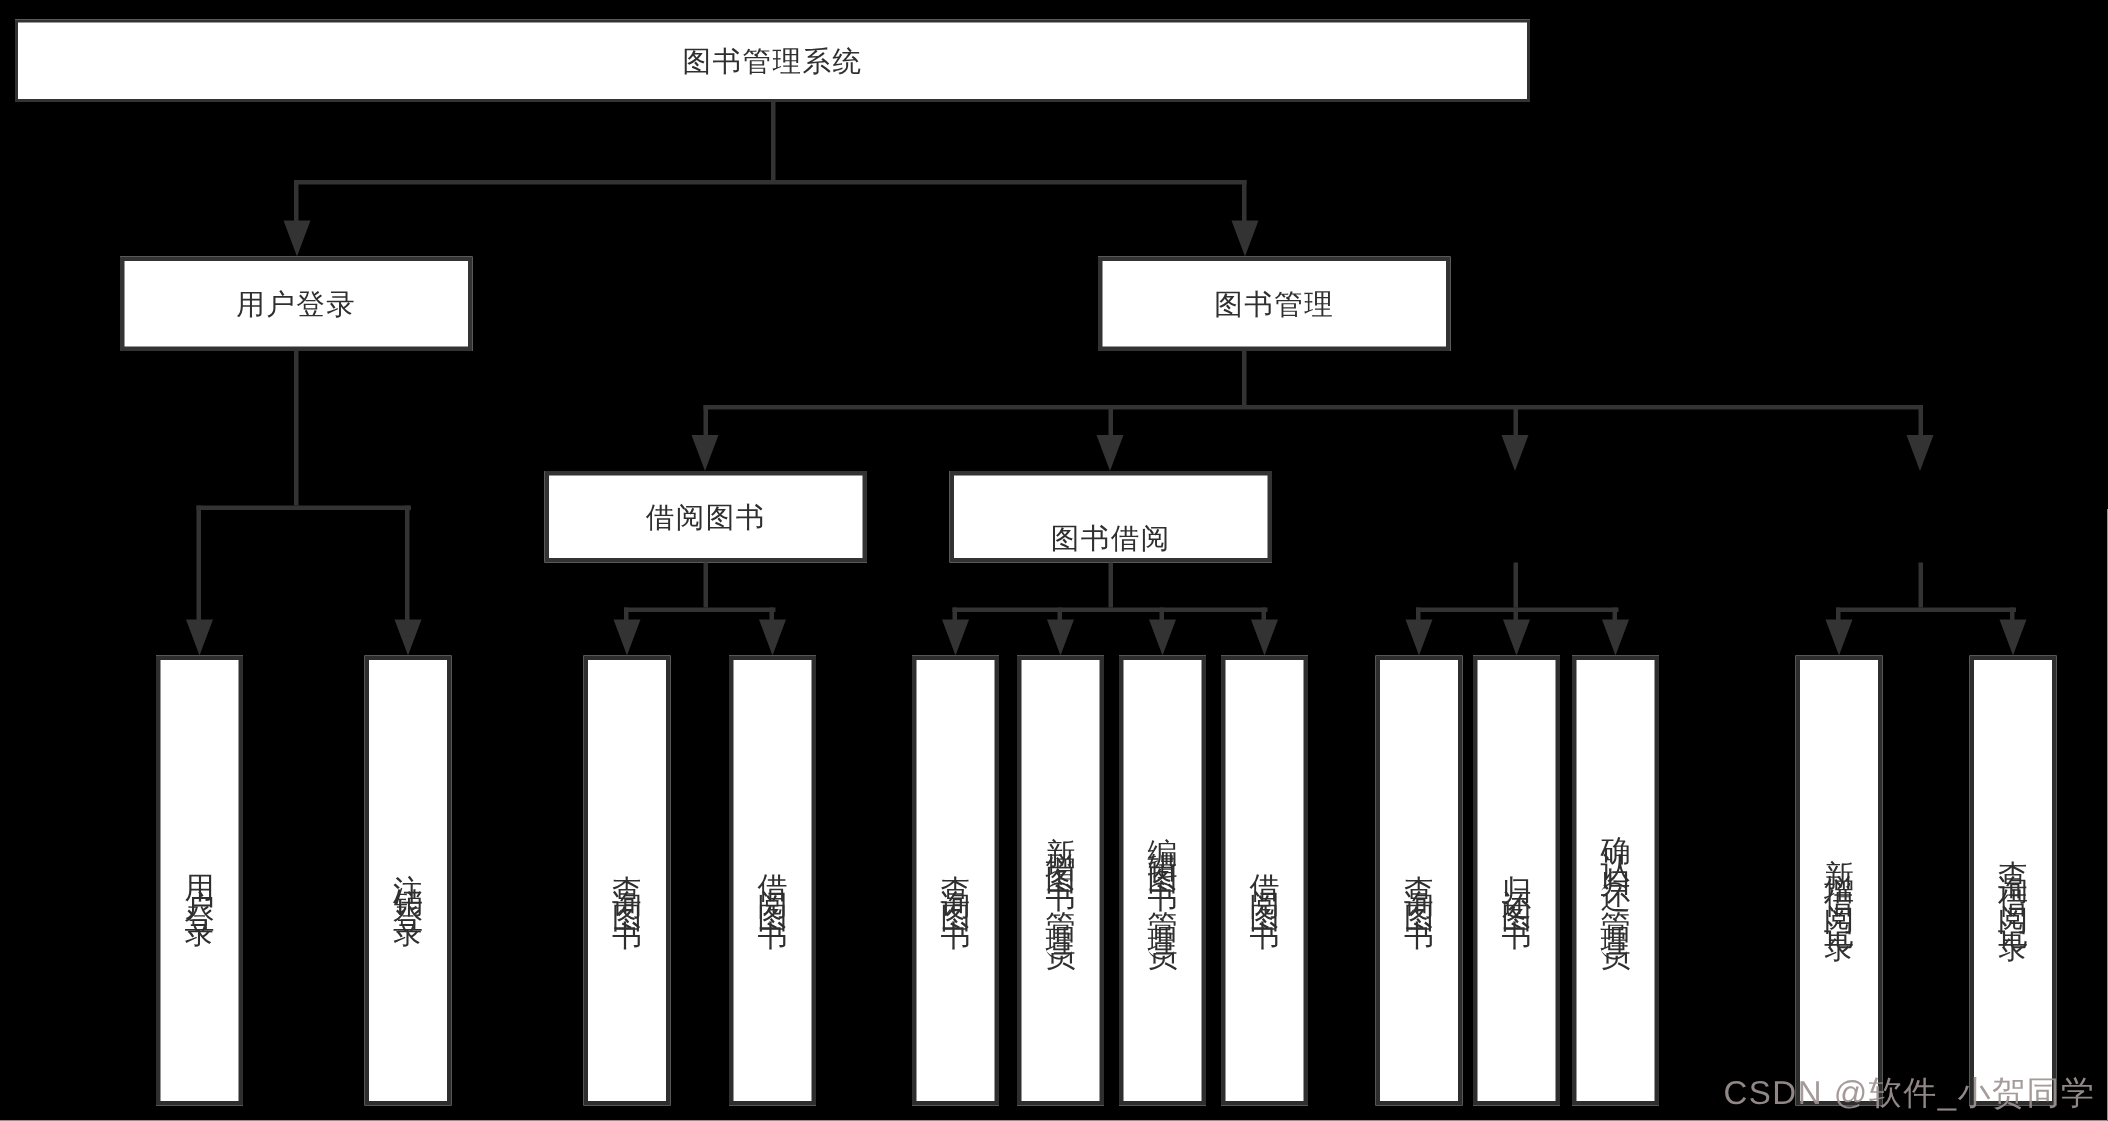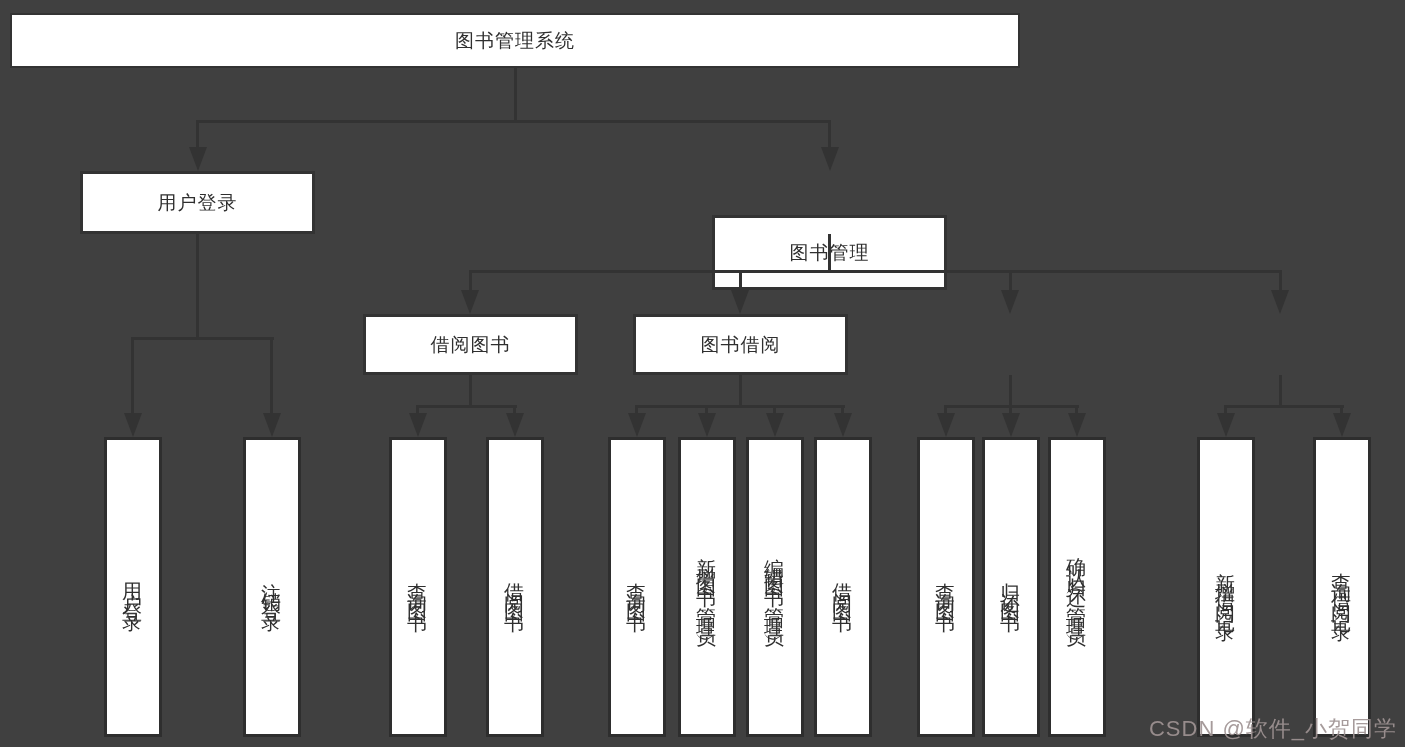--- a/index.html
+++ b/index.html
@@ -1,17 +1,17 @@
 <!DOCTYPE html>
 <html><head>
 <meta charset="utf-8">
 <style>
   html,body{margin:0;padding:0;background:#ffffff;}
   #canvas{
-    position:relative;width:1405px;height:747px;background:#404040;overflow:hidden;
+    position:relative;width:1405px;height:747px;background:#000000;overflow:hidden;
     font-family:"Liberation Sans","DejaVu Sans",sans-serif;color:#2d2d2d;
   }
   .box{
     position:absolute;box-sizing:border-box;border:3px solid #333333;background:#ffffff;
     display:flex;align-items:center;justify-content:center;
     font-size:19px;letter-spacing:1px;color:#2f2f2f;
   }
   .box.root{border-width:2px;}
   .vbox{
     position:absolute;box-sizing:border-box;border:3px solid #2e2e2e;background:#ffffff;
@@ -38,28 +38,28 @@
 
 <div id="canvas">
 
   <div class="box root" style="left:10px;top:13px;width:1010px;height:55px;">
     <span>图书管理系统</span>
   </div>
 
   <div class="box" style="left:80px;top:171px;width:235px;height:63px;">
     <span>用户登录</span>
   </div>
-  <div class="box" style="left:712px;top:171px;width:235px;height:75px;margin-top:44px;">
+  <div class="box" style="left:732px;top:171px;width:235px;height:63px;">
     <span>图书管理</span>
   </div>
 
   <div class="box" style="left:363px;top:314px;width:215px;height:61px;">
     <span>借阅图书</span>
   </div>
-  <div class="box" style="left:633px;top:314px;width:215px;height:61px;">
+  <div class="box" style="left:633px;top:314px;width:215px;height:61px;align-items:flex-end;">
     <span>图书借阅</span>
   </div>
 
   <div class="vbox" style="left:104px;">
     <span>用户登录</span>
   </div>
   <div class="vbox" style="left:243px;">
     <span>注销登录</span>
   </div>
 

